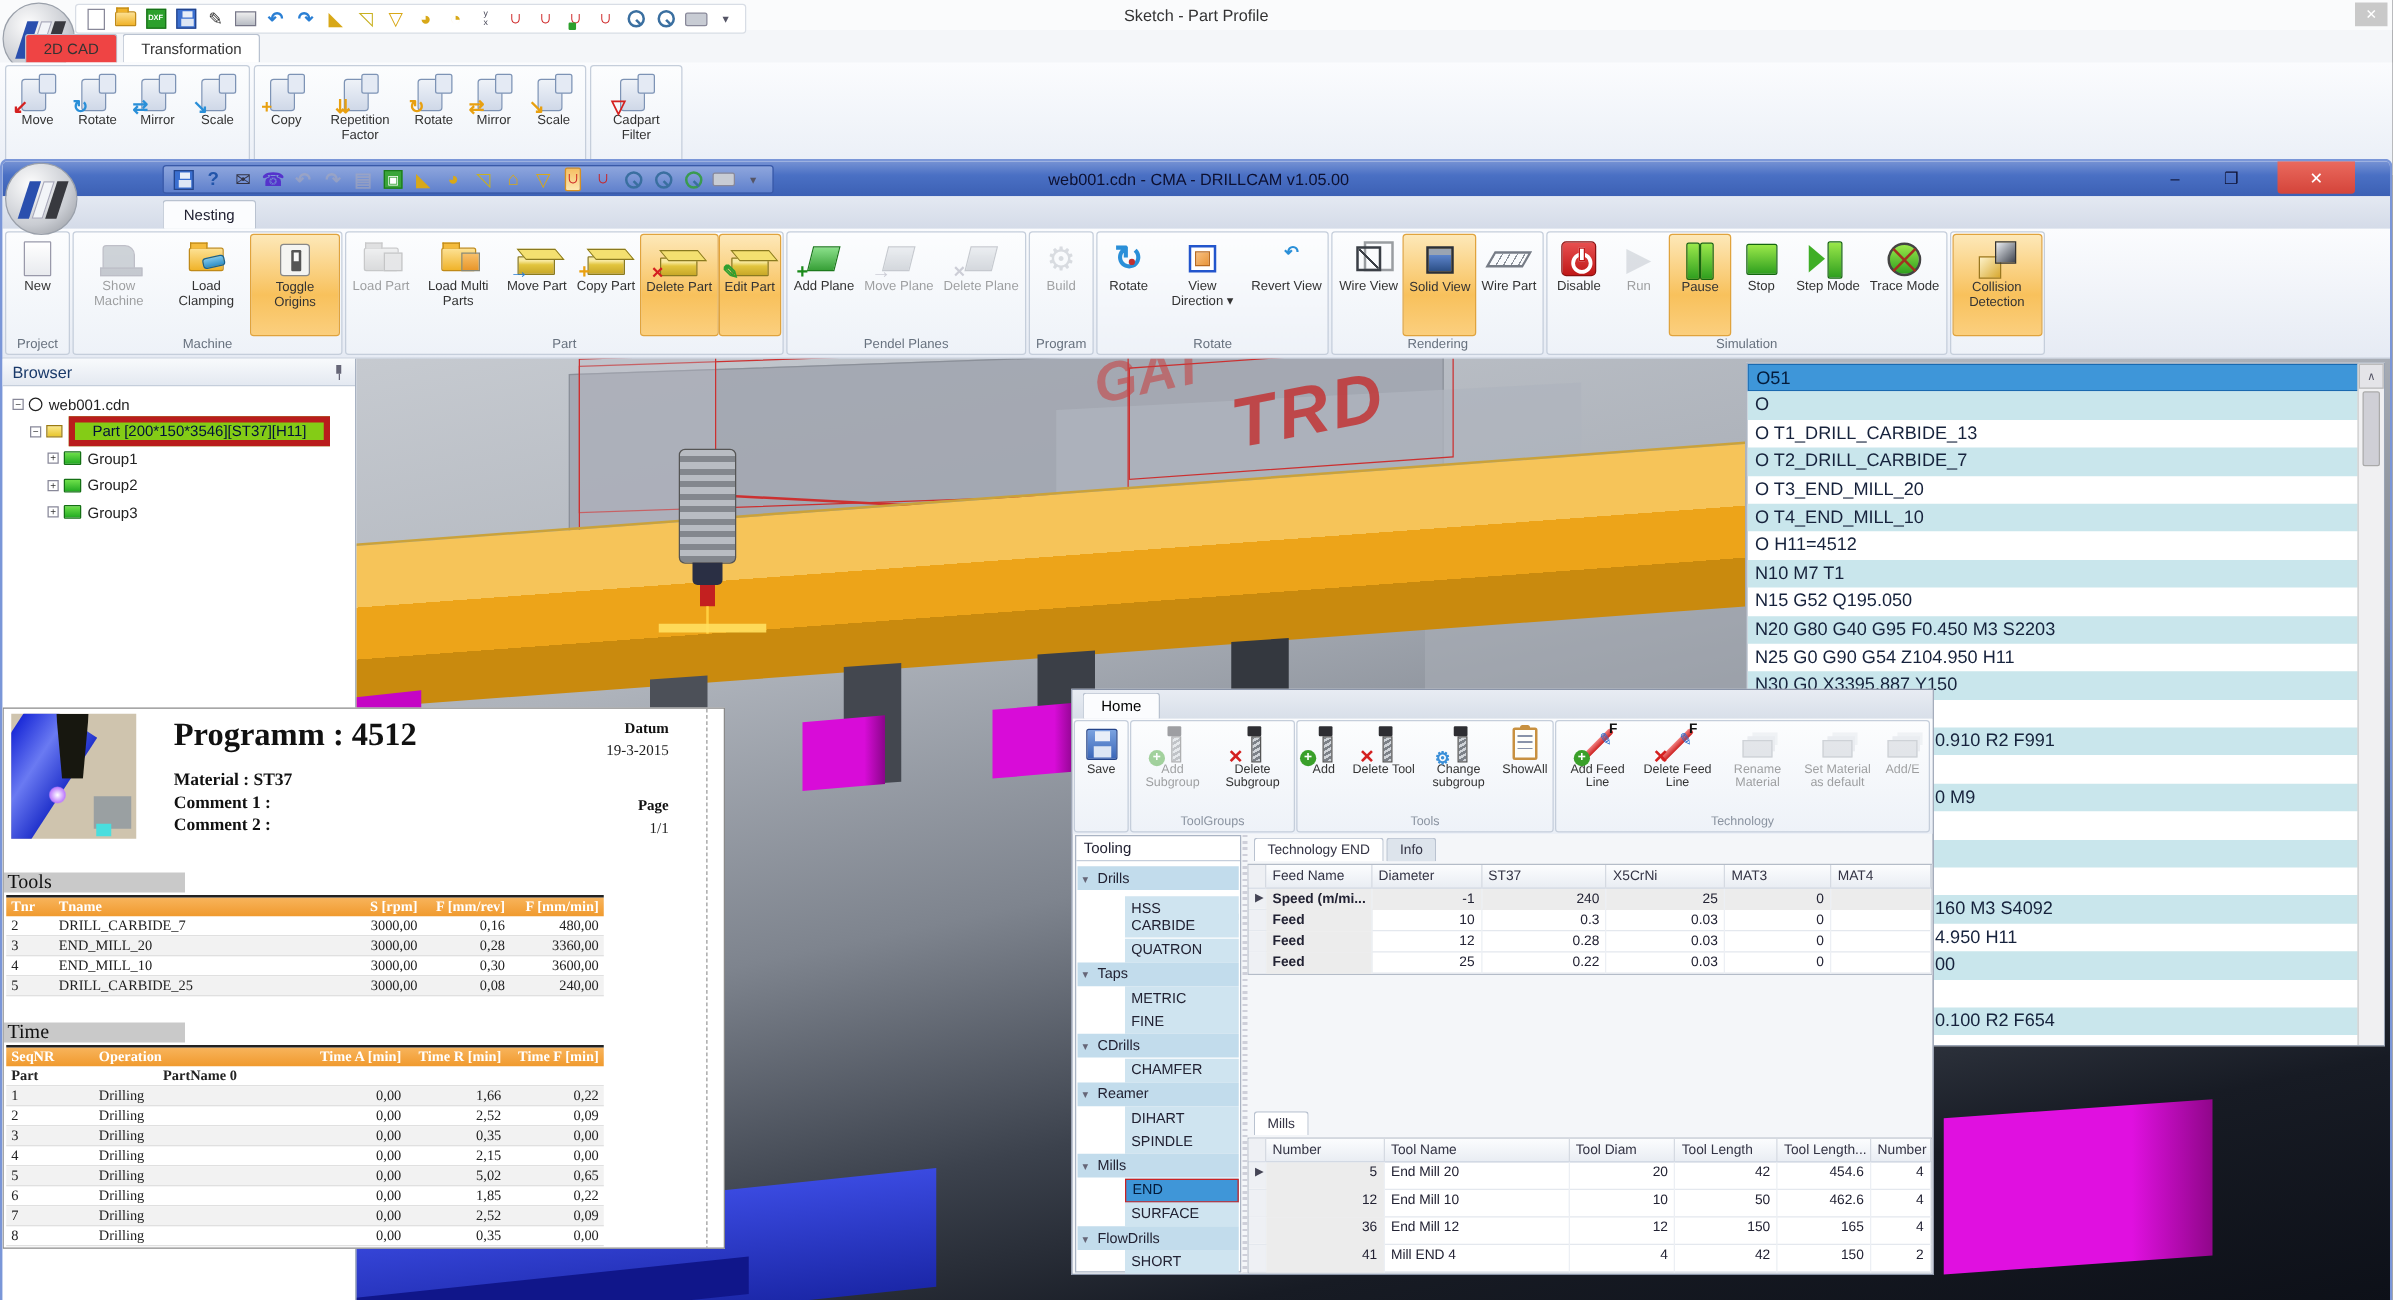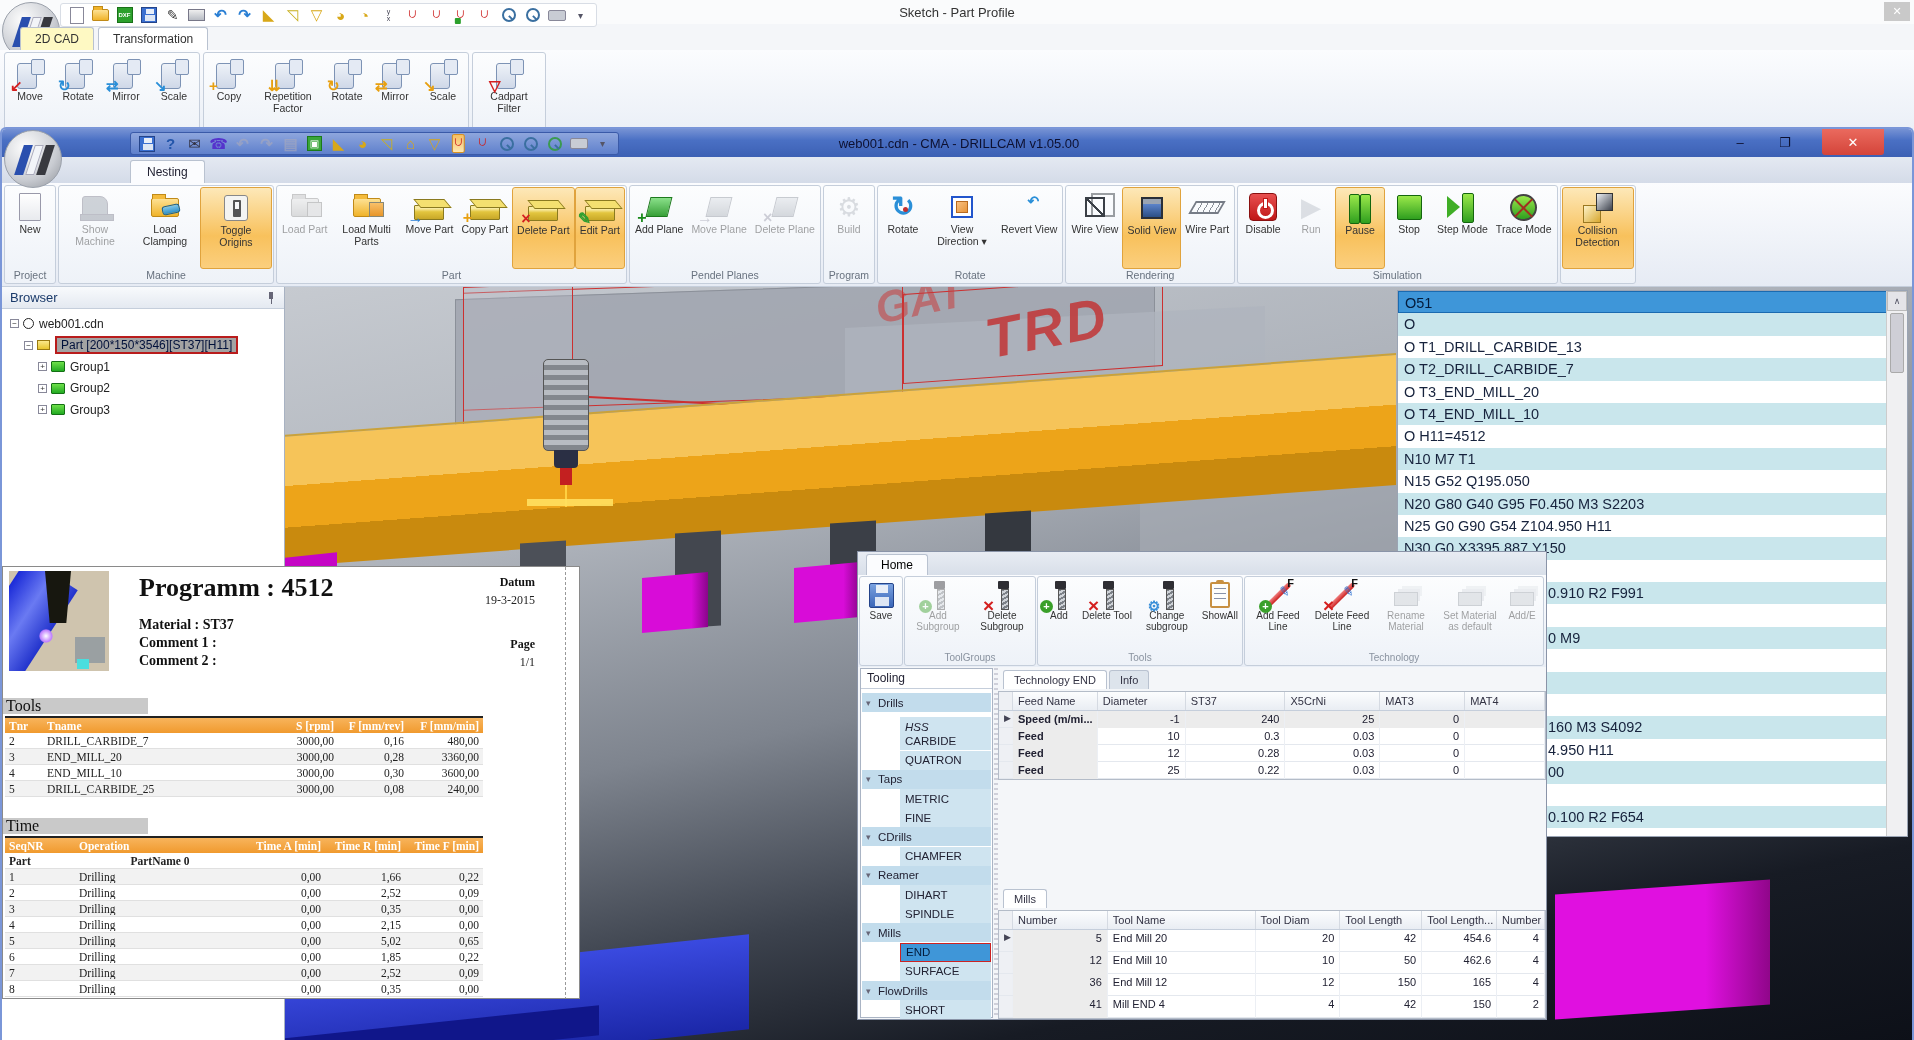--- a/index.html
+++ b/index.html
@@ -47,21 +47,21 @@
   .q-tool-g{width:15px;height:15px;background:#3aa53a;border:1px solid #1a7a1a;color:#fff;font-size:10px;display:flex;align-items:center;justify-content:center;}
   
   #sketch-win{left:0;top:0;width:1914px;height:140px;background:#f4f6f9;border-bottom:1px solid #cfd6e0;}
   #sketch-title{left:0;top:0;width:1914px;height:24px;background:#fafbfc;color:#333;font-size:13px;
     display:flex;align-items:center;justify-content:center;}
   #sketch-close{right:4px;top:2px;width:26px;height:19px;background:#c9c9c9;color:#fff;font-size:11px;
     display:flex;align-items:center;justify-content:center;}
   #sketch-qat{left:60px;top:3px;height:24px;display:flex;align-items:center;gap:1px;background:#fff;
     border:1px solid #d8dde5;border-radius:3px;padding:0 4px;}
   #sketch-tabs{left:20px;top:27px;display:flex;gap:4px;}
-  .doc-tab{padding:4px 14px;font-size:12px;color:#333;background:#fef9c3;border:1px solid #b9c2d0;border-bottom:none;border-radius:3px 3px 0 0;}
+  .doc-tab{padding:4px 14px;font-size:12px;color:#333;background:#ef4444;border:1px solid #b9c2d0;border-bottom:none;border-radius:3px 3px 0 0;}
   .doc-tab.active{background:#fff;}
   #sketch-ribbon{left:0;top:50px;width:1914px;height:90px;background:linear-gradient(#fbfcfe,#e9eef6);display:flex;align-items:stretch;padding:2px 4px;gap:3px;}
   
   .rgroup{display:flex;flex-direction:column;border:1px solid #c5cedb;border-radius:3px;
     background:linear-gradient(#fcfdfe,#eef2f8);padding:1px;}
   .rbtns{display:flex;flex:1;align-items:stretch;}
   .rbtn{display:flex;flex-direction:column;align-items:center;justify-content:flex-start;
     padding:3px 4px 1px 4px;border-radius:3px;min-width:46px;}
   .rbtn .ric{height:34px;display:flex;align-items:center;justify-content:center;position:relative;width:40px;}
   .rbtn .rlbl{font-size:10.5px;line-height:11.5px;color:#333;text-align:center;max-width:62px;}
@@ -157,21 +157,21 @@
   #browser-head{height:22px;background:linear-gradient(#f8fafc,#e4e9f1);border-bottom:1px solid #c5cedb;
     display:flex;align-items:center;padding:0 8px;font-size:13px;color:#1a3a6a;}
   #browser-pin{margin-left:auto;width:10px;height:12px;position:relative;}
   #browser-pin::before{content:"";position:absolute;left:3px;top:0;width:4px;height:7px;background:#667;}
   #browser-pin::after{content:"";position:absolute;left:4.5px;top:7px;width:1px;height:5px;background:#667;}
   .tree-item{position:absolute;display:flex;align-items:center;height:17px;font-size:12px;color:#222;white-space:nowrap;}
   .tree-exp{width:9px;height:9px;border:1px solid #889;background:#fff;font-size:8px;line-height:7px;text-align:center;color:#333;margin-right:4px;flex:0 0 auto;}
   .ti-node{width:11px;height:11px;border:1.5px solid #222;border-radius:50%;background:#fff;margin-right:5px;}
   .ti-box{width:13px;height:10px;background:linear-gradient(#fbe88a,#e8c62e);border:1px solid #9a7a10;margin-right:5px;}
   .ti-gfolder{width:14px;height:11px;background:linear-gradient(#6ee04a,#22aa22);border:1px solid #147014;border-radius:1px;margin-right:5px;}
-  .tree-sel{background:#a3a3a3;border:2px solid #b91c1c;color:#00103a;padding:0 4px;}
+  .tree-sel{background:#84cc16;border:5px solid #b91c1c;color:#00103a;padding:0 14px;}
   
   #viewport{left:283px;top:158px;width:1631px;height:755px;overflow:hidden;
     background:linear-gradient(168deg,#c6cad0 0%,#aeb3bb 28%,#7e848e 50%,#3c424d 68%,#171b24 82%,#0d1018 100%);}
   .vshape{position:absolute;}
   
   #gcode{left:1395px;top:161px;width:511px;height:547px;background:#fff;border:1px solid #9aa4b4;}
   #gcode-rows{position:absolute;left:0;top:0;width:489px;height:545px;overflow:hidden;}
   .grow{width:100%;height:22.4px;line-height:22.4px;font-size:14.5px;color:#16223c;padding-left:6px;white-space:nowrap;overflow:hidden;}
   .grow.alt{background:#c9e6ec;}
   .grow.sel{background:#3e96d9;border:1px solid #1a6ab0;color:#041c3c;}
@@ -1049,21 +1049,21 @@
               </div>
             </div>
             <div class="glabel">Technology</div>
           </div>
         </div>
       <div id="tl-tree">
         <div id="tl-tree-head">Tooling</div>
       <div class="tlrow cat" style="top: 24px;">
             <span>Drills</span>
           </div>
-          <div class="tlrow child" style="top: 48px; font-style: italic;">
+          <div class="tlrow child" style="top: 48px;">
             <span>HSS</span>
           </div>
           <div class="tlrow child" style="top: 62.4px;">
             <span>CARBIDE</span>
           </div>
           <div class="tlrow child" style="top: 81.6px;">
             <span>QUATRON</span>
           </div>
           <div class="tlrow cat" style="top: 100.8px;">
             <span>Taps</span>

